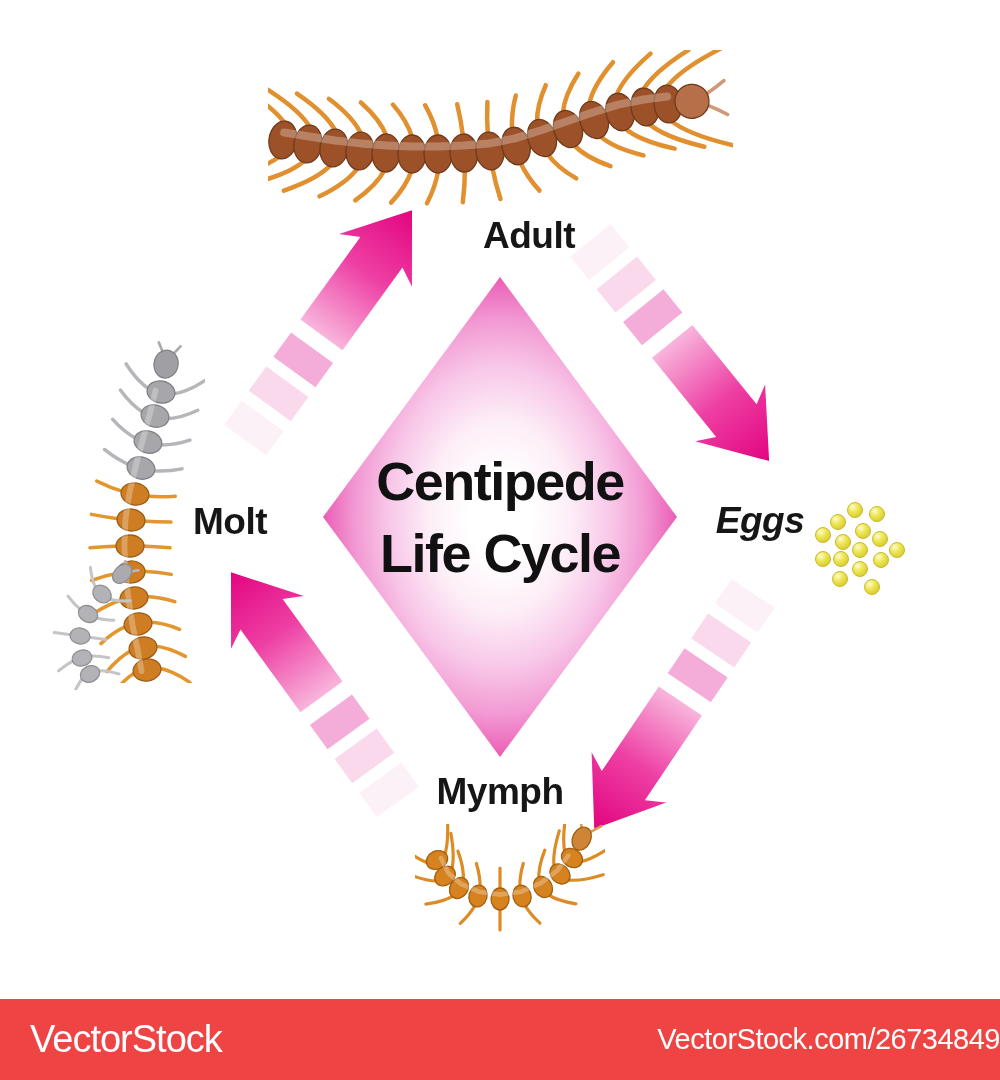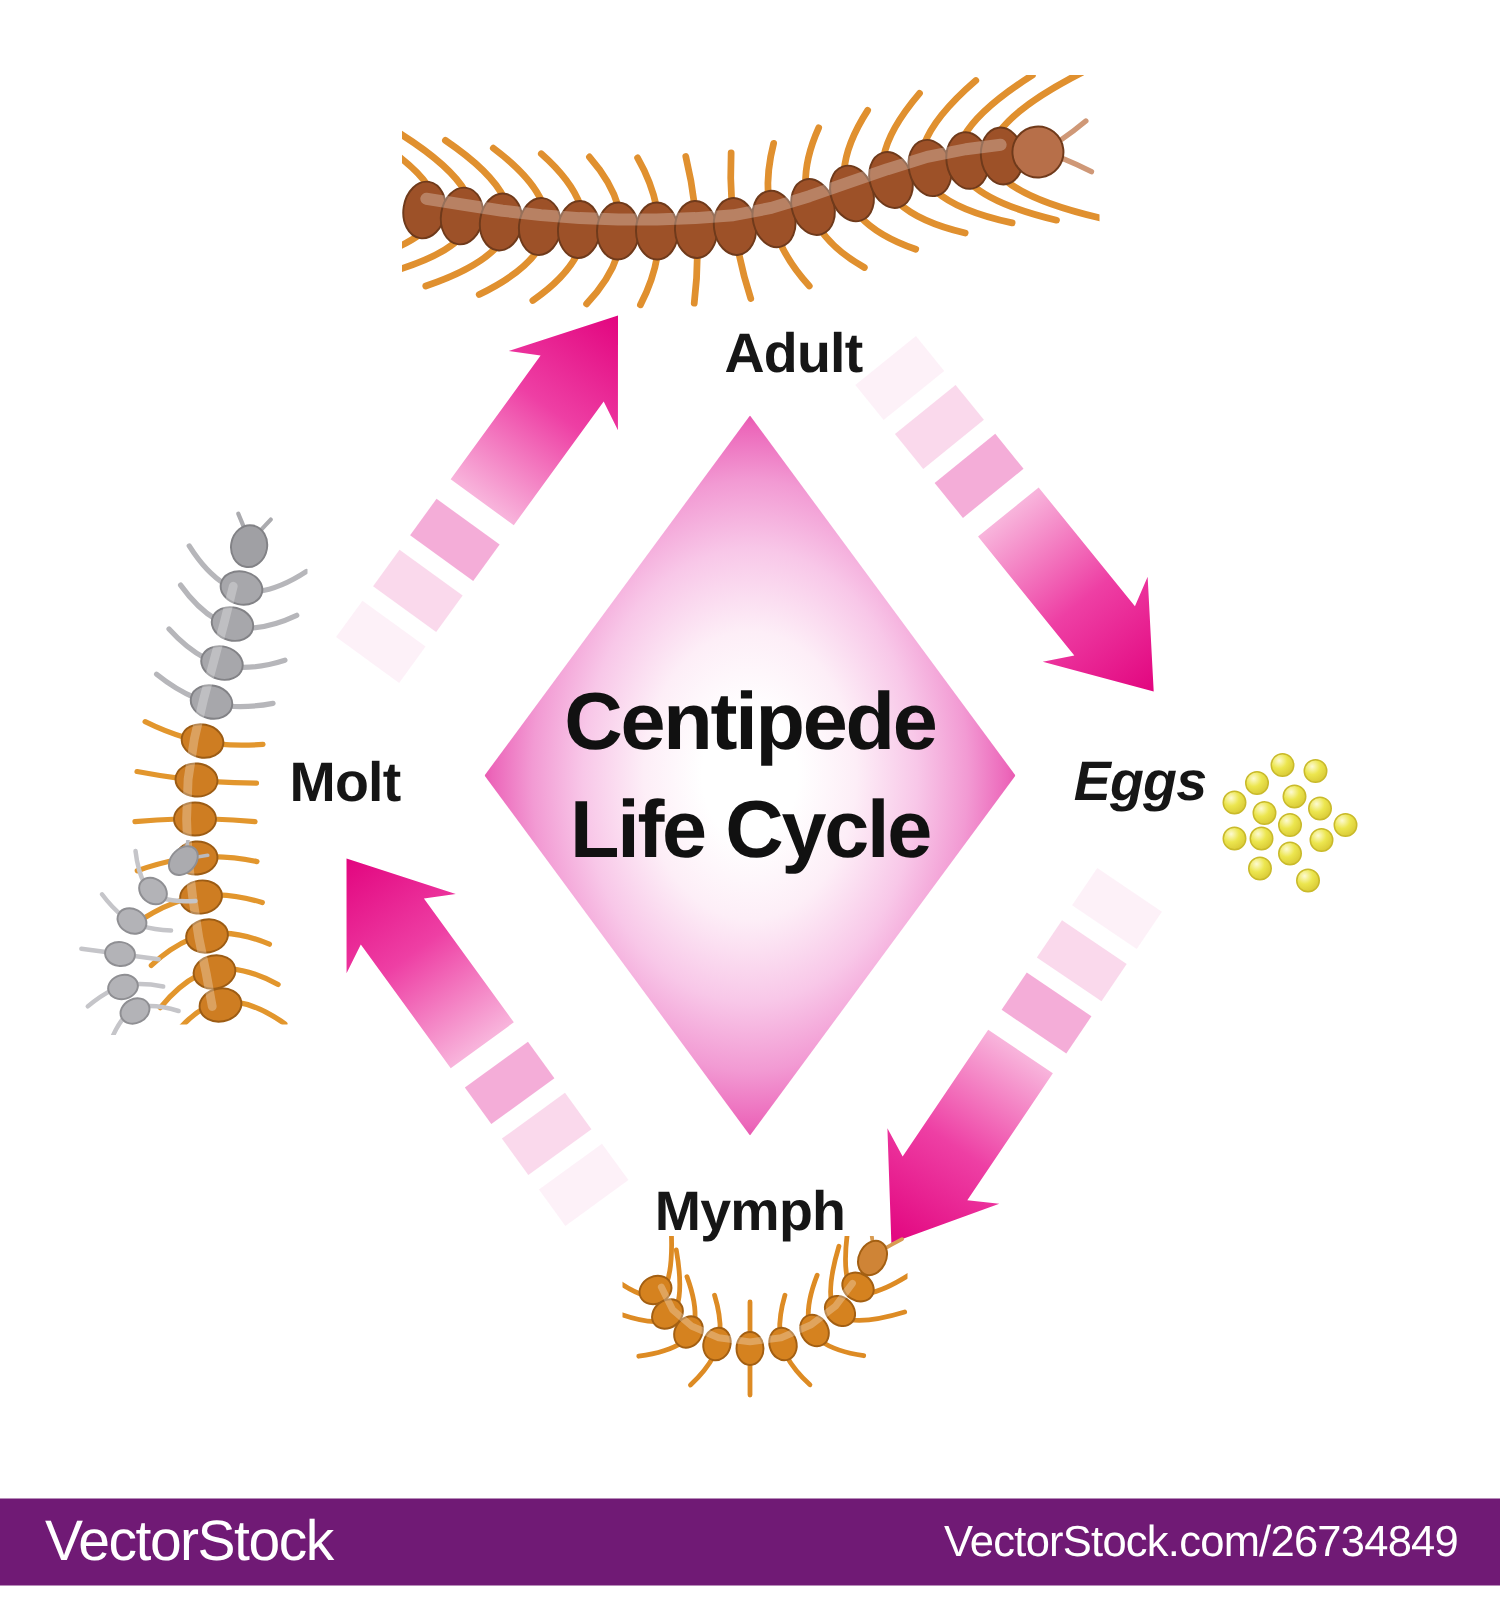--- a/index.html
+++ b/index.html
@@ -18,25 +18,25 @@
     -webkit-clip-path:polygon(50% 0,100% 50%,50% 100%,0 50%);
     clip-path:polygon(50% 0,100% 50%,50% 100%,0 50%);
     background:radial-gradient(ellipse closest-side at 50% 50%,
       #ffffff 0%,#ffffff 18%,#fdeef7 40%,#f8c7e8 63%,#f29ad3 82%,#ec67ba 97%,#e85ab0 100%);
     display:flex;flex-direction:column;align-items:center;justify-content:center;
   }
   .title-line{
     font-weight:bold;font-size:54px;line-height:72px;color:#111;letter-spacing:-1.5px;text-align:center;
   }
   #watermark-bar{
-    position:absolute;left:0;top:999px;width:1000px;height:58px;background:#701a75;
+    position:absolute;left:0;top:999px;width:1000px;height:81px;background:#ef4444;
     display:flex;align-items:center;justify-content:space-between;
   }
   #wm-brand{color:#fff;font-size:38px;letter-spacing:-1px;margin-left:30px;}
-  #wm-url{color:#fff;font-size:29px;letter-spacing:-0.5px;margin-right:28px;}
+  #wm-url{color:#fff;font-size:29px;letter-spacing:-0.5px;}
 </style>
 </head>
 <body>
 
 <div id="canvas">
 
   <div id="diamond">
     <div class="title-line">Centipede</div>
     <div class="title-line">Life Cycle</div>
   </div>
@@ -100,21 +100,21 @@
         </defs>
       <polygon points="55,2 10,64 29,54 29,156 81,156 81,54 100,64" fill="url(#ag4)"></polygon>
       <rect x="29" y="172" width="52" height="30" fill="#f29fd1" opacity="0.85"></rect>
       <rect x="29" y="214" width="52" height="30" fill="#f5b4da" opacity="0.5"></rect>
       <rect x="29" y="256" width="52" height="30" fill="#f8cce7" opacity="0.28"></rect>
     </svg>
   </div>
 
   <div class="stage-label" style="left:501px;top:236px;margin-left:28px;">Adult</div>
   <div class="stage-label" style="left:760px;top:521px;font-style:italic;">Eggs</div>
-  <div class="stage-label" style="left:500px;top:792px;margin-top:16px;">Mymph</div>
+  <div class="stage-label" style="left:500px;top:792px;">Mymph</div>
   <div class="stage-label" style="left:230px;top:522px;">Molt</div>
 
   <div class="illu" style="left:268px;top:50px;width:465px;height:165px;">
     <svg id="svg-adult" width="465" height="165" viewBox="0 0 465 165">
         <path d="M12.472151982293234,105.79905011066728 Q-4.946300764717446,119.72196302069284 -51.987972469229284,128.9051608975182" fill="none" stroke="#e0902f" stroke-width="4.5" stroke-linecap="round"></path>
         <path d="M17.527848017706766,74.20094988933272 Q5.323081807216287,55.53832194610698 -36.504903360775344,32.13597896968107" fill="none" stroke="#e0902f" stroke-width="4.5" stroke-linecap="round"></path>
         <path d="M37.52051569847661,109.80671242221162 Q22.12059366948367,124.0928036126296 -18.96523604560314,134.34973281307208" fill="none" stroke="#e0902f" stroke-width="4.5" stroke-linecap="round"></path>
         <path d="M42.47948430152339,78.19328757778838 Q32.19349864442245,59.8780343973949 -3.7783946987723667,37.5336192270259" fill="none" stroke="#e0902f" stroke-width="4.5" stroke-linecap="round"></path>
         <path d="M63.86540780573537,113.8569705859658 Q50.76244232754849,128.7419393691861 15.856142293658642,140.69184388529254" fill="none" stroke="#e0902f" stroke-width="4.5" stroke-linecap="round"></path>
         <path d="M68.13459219426463,82.1430294140342 Q59.43422311674854,64.32299636370004 28.930519483529473,43.56789904625202" fill="none" stroke="#e0902f" stroke-width="4.5" stroke-linecap="round"></path>

